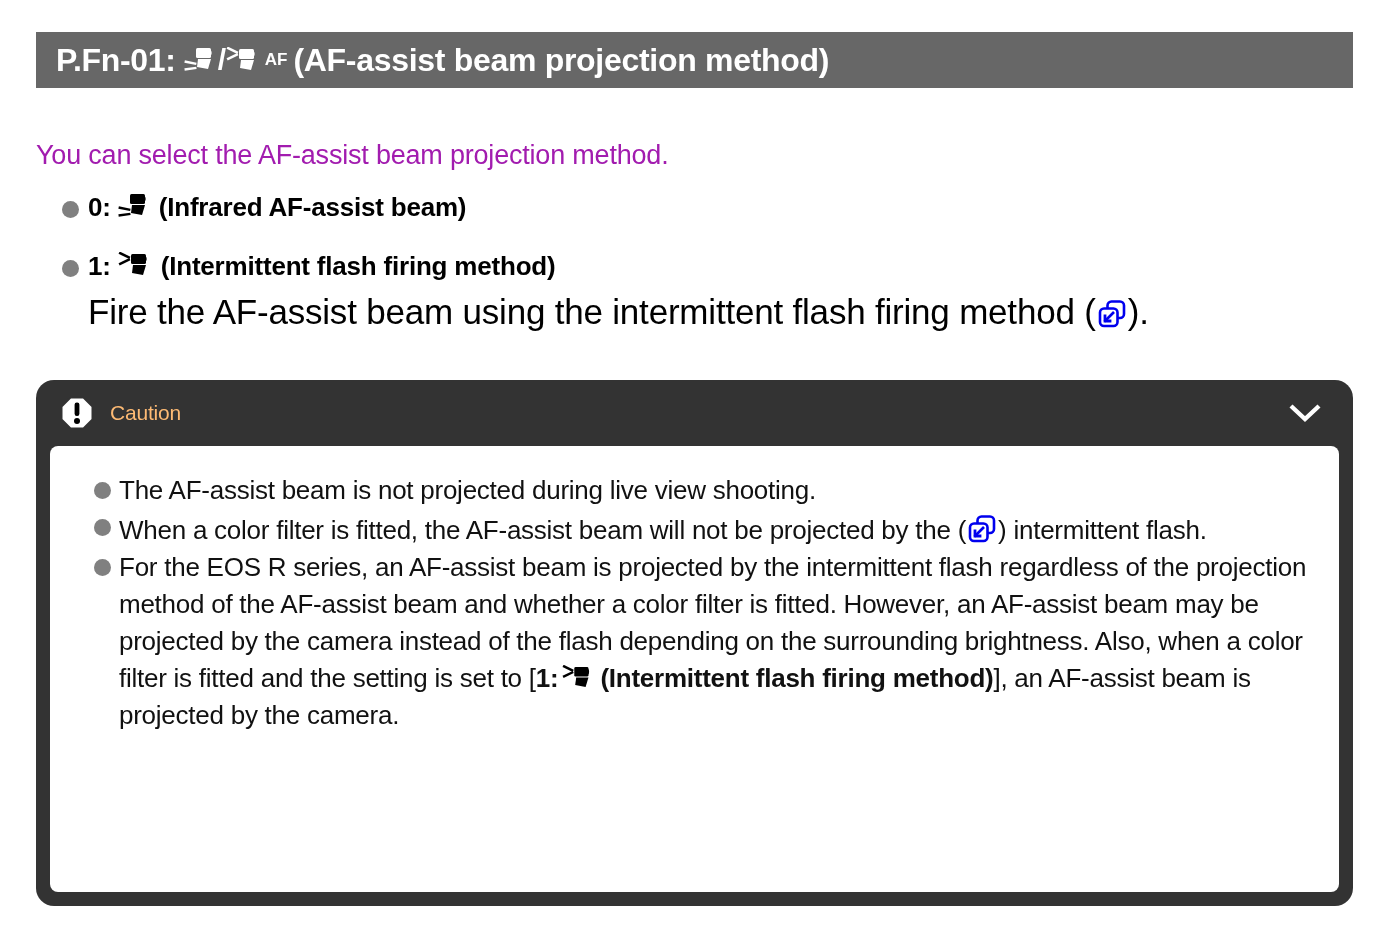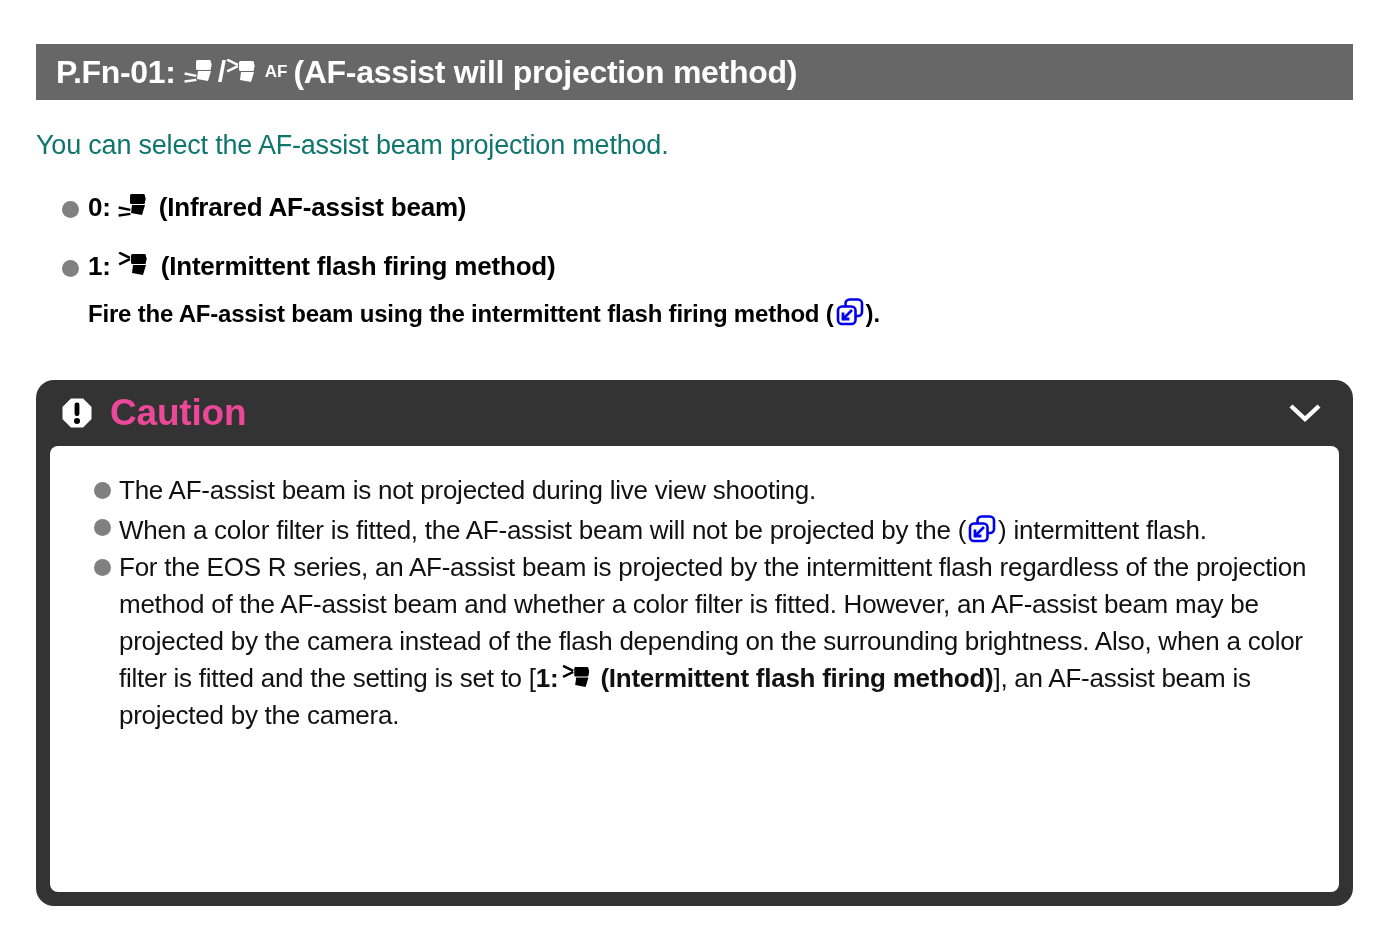--- a/index.html
+++ b/index.html
@@ -21,21 +21,20 @@
     position: absolute;
     left: 36px;
     top: 32px;
     width: 1317px;
     height: 56px;
     background: #676767;
     display: flex;
     align-items: center;
     box-sizing: border-box;
     padding-left: 20px;
-    margin-top: 12px;
   }
   .page-header-title {
     color: #ffffff;
     font-size: 32px;
     font-weight: bold;
     letter-spacing: -0.3px;
     display: flex;
     align-items: baseline;
     white-space: nowrap;
   }
@@ -50,23 +49,23 @@
     font-size: 17px;
     font-weight: bold;
     margin-left: 3px;
     letter-spacing: 0px;
   }
 
   
   .intro {
     position: absolute;
     left: 36px;
-    top: 130px;
+    top: 140px;
     font-size: 27px;
-    color: #0f766e;
+    color: #a21caf;
     letter-spacing: -0.2px;
   }
 
   
   .options {
     position: absolute;
     left: 62px;
     top: 190px;
     width: 1280px;
   }
@@ -90,22 +89,22 @@
   .option-text {
     display: flex;
     align-items: baseline;
     white-space: nowrap;
   }
   .option-text .inline-icon { margin: 0 7px 0 7px; transform: translateY(3px); }
   .sub-line {
     margin-left: 26px;
     margin-top: -16px;
     margin-bottom: 32px;
-    font-size: 24px;
-    font-weight: bold;
+    font-size: 35px;
+    font-weight: normal;
     display: flex;
     align-items: baseline;
     white-space: nowrap;
     letter-spacing: -0.2px;
   }
   .sub-line .link-icon { margin: 0 1px; transform: translateY(5px); }
 
   
   .caution-panel {
     position: absolute;
@@ -118,23 +117,23 @@
     box-sizing: border-box;
     padding: 0 14px 14px 14px;
   }
   .caution-head {
     height: 66px;
     display: flex;
     align-items: center;
     padding: 0 12px 0 10px;
   }
   .caution-title {
-    color: #ec4899;
-    font-size: 37px;
-    font-weight: bold;
+    color: #fdba74;
+    font-size: 21px;
+    font-weight: normal;
     margin-left: 16px;
     letter-spacing: -0.2px;
   }
   .caution-spacer { flex: 1 1 auto; }
   .chevron-btn {
     width: 44px;
     height: 44px;
     display: flex;
     align-items: center;
     justify-content: center;
@@ -200,21 +199,21 @@
             <rect x="0.5" y="2" width="12" height="2.6" transform="rotate(26 6.5 3.3)"></rect>
             <rect x="0.5" y="8.5" width="12" height="2.6" transform="rotate(-26 6.5 9.8)"></rect>
             <rect x="13" y="2" width="15" height="10" rx="1.5"></rect>
             <circle cx="24.5" cy="7" r="4.2"></circle>
             <path d="M15 13 L28 13 L25 23 L14 21 Z"></path>
           </g>
         </svg>
       </span>
       <span class="hdr-af">AF</span>
     </span>
-    <span class="seg">(AF-assist will projection method)</span>
+    <span class="seg">(AF-assist beam projection method)</span>
   </div>
 </div>
 
 <div class="intro">You can select the AF-assist beam projection method.</div>
 
 <div class="options">
 
   <div class="option-row">
     <span class="opt-bullet"></span>
     <span class="option-text">

